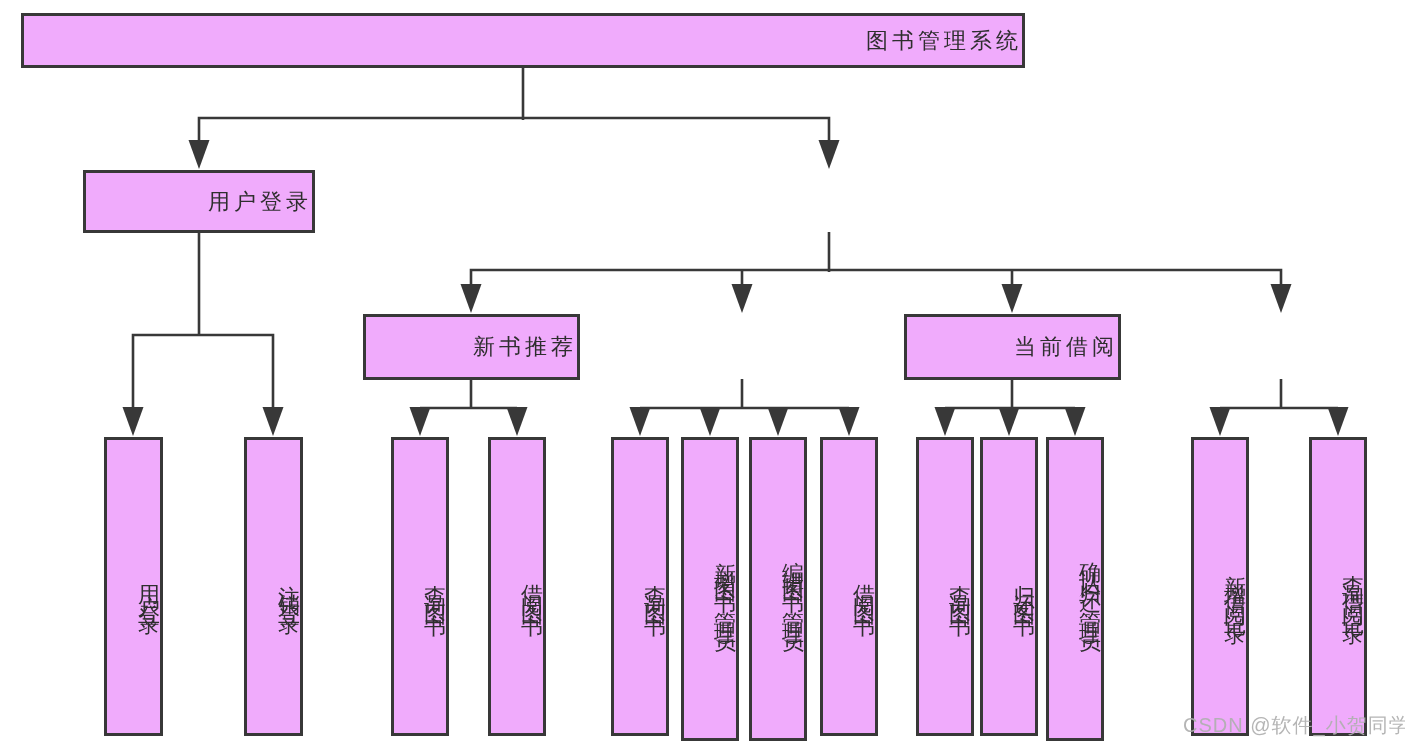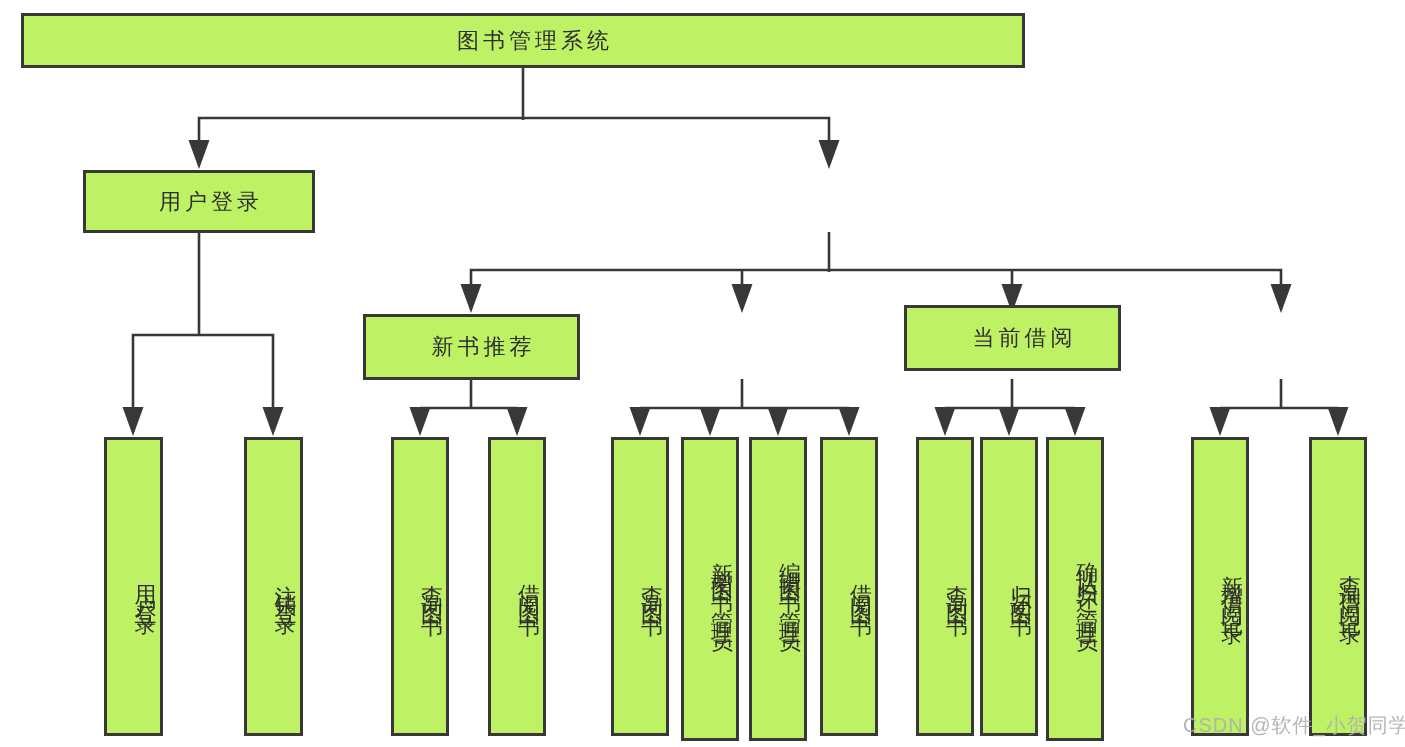--- a/index.html
+++ b/index.html
@@ -13,25 +13,25 @@
   }
   #connectors {
     position: absolute;
     left: 0; top: 0;
     width: 1405px; height: 747px;
     z-index: 1;
   }
   .node {
     position: absolute;
     box-sizing: border-box;
-    background: #bef264;
+    background: #f0abfc;
     border: 3px solid #383838;
     display: flex;
     align-items: center;
-    justify-content: center;
+    justify-content: flex-end;
     color: #2e2e2e;
     z-index: 2;
     padding-left: 24px;
   }
   .h-node {
     font-size: 22px;
     letter-spacing: 4px;
     white-space: nowrap;
   }
   .v-node span {
@@ -104,21 +104,21 @@
     <span>图书管理系统</span>
   </div>
 
   <div class="node h-node" style="left:83px; top:170px; width:232px; height:63px;">
     <span>用户登录</span>
   </div>
 
   <div class="node h-node" style="left:363px; top:314px; width:217px; height:66px;">
     <span>新书推荐</span>
   </div>
-  <div class="node h-node" style="left:904px; top:305px; width:217px; height:66px;">
+  <div class="node h-node" style="left:904px; top:314px; width:217px; height:66px;">
     <span>当前借阅</span>
   </div>
 
   <div class="node v-node" style="left:104px; top:437px; width:59px; height:299px;">
     <span>用户登录</span>
   </div>
   <div class="node v-node" style="left:244px; top:437px; width:59px; height:299px;">
     <span>注销登录</span>
   </div>
 

